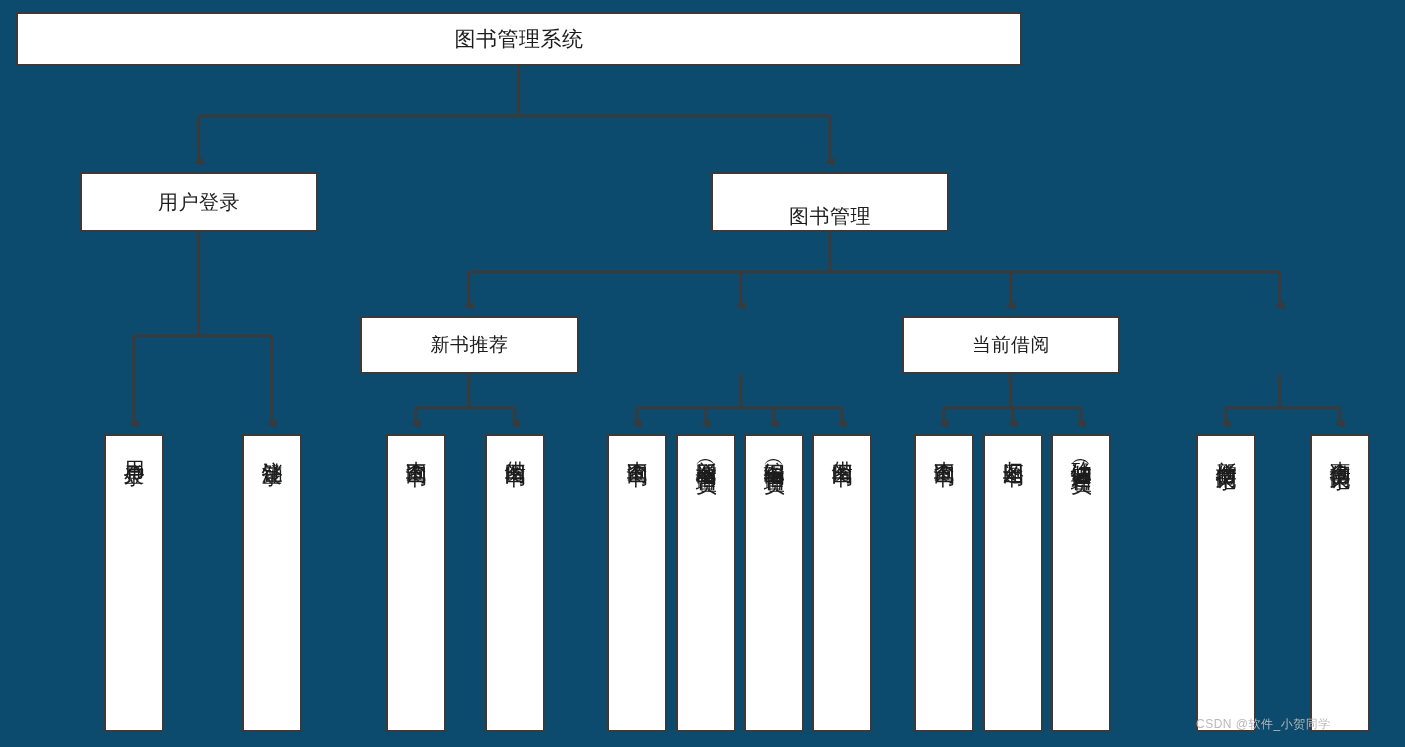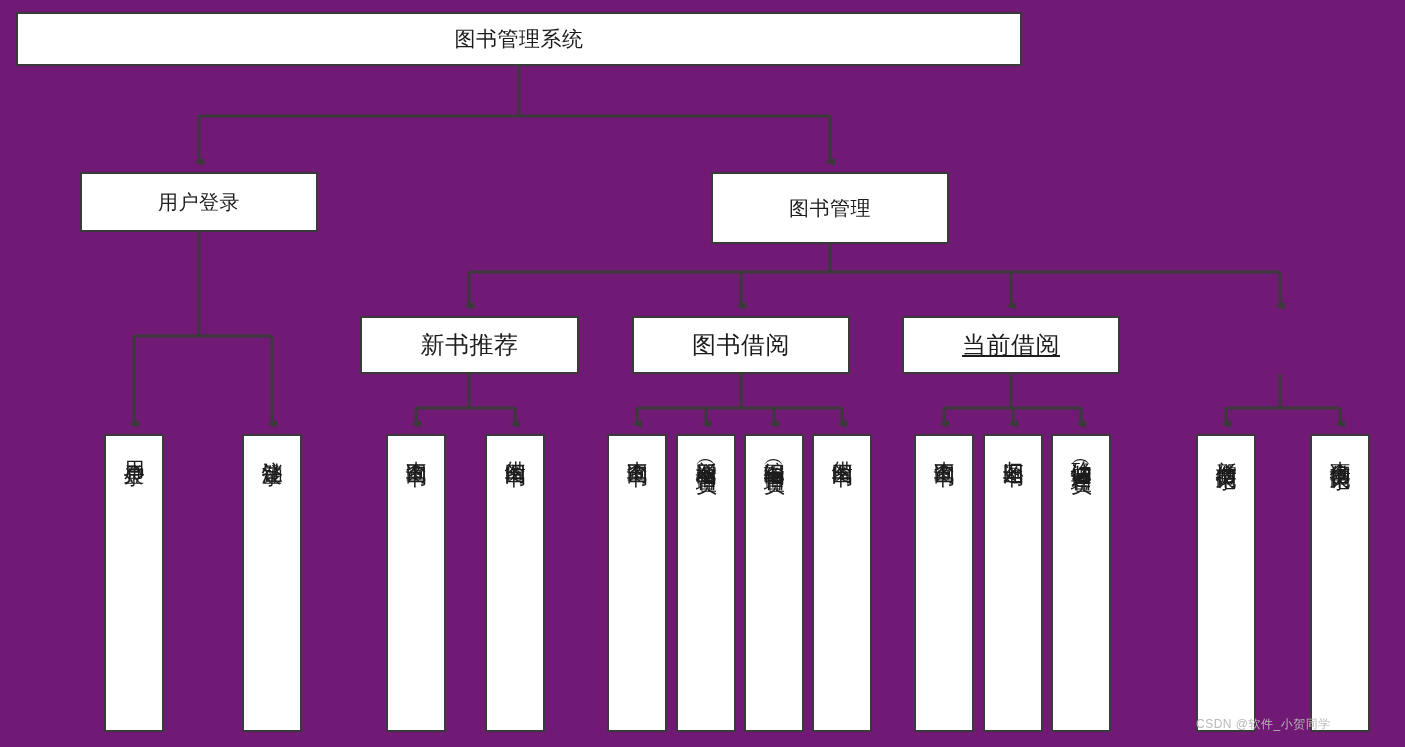--- a/index.html
+++ b/index.html
@@ -8,21 +8,21 @@
     padding: 0;
     background: #ffffff;
   }
   body {
     font-family: "Liberation Sans", "DejaVu Sans", sans-serif;
   }
   #canvas {
     position: relative;
     width: 1405px;
     height: 747px;
-    background: #701a75;
+    background: #0c4a6e;
     overflow: hidden;
   }
   #edges {
     position: absolute;
     left: 0;
     top: 0;
     width: 1405px;
     height: 747px;
     pointer-events: none;
   }
@@ -37,21 +37,21 @@
     color: #1c1c1c;
   }
   .node .label {
     display: block;
     text-align: center;
     letter-spacing: 0.5px;
     white-space: nowrap;
   }
   .node.root .label { font-size: 21px; }
   .node.l1 .label { font-size: 20px; }
-  .node.l2 .label { font-size: 24px; }
+  .node.l2 .label { font-size: 19px; }
 
   .node.leaf {
     align-items: flex-start;
     justify-content: center;
     padding-top: 8px;
   }
   .node.leaf .label {
     writing-mode: vertical-rl;
     text-orientation: upright;
     font-size: 21px;
@@ -123,31 +123,28 @@
     </g>
   </svg>
 
   <div class="node root" style="left:16px; top:12px; width:1006px; height:54px;">
     <span class="label">图书管理系统</span>
   </div>
 
   <div class="node l1" style="left:80px; top:172px; width:238px; height:60px;">
     <span class="label">用户登录</span>
   </div>
-  <div class="node l1" style="left:711px; top:172px; width:238px; height:72px;">
+  <div class="node l1" style="left:711px; top:172px; width:238px; height:60px;align-items:flex-end;">
     <span class="label">图书管理</span>
   </div>
 
   <div class="node l2" style="left:360px; top:316px; width:219px; height:58px;">
     <span class="label">新书推荐</span>
   </div>
-  <div class="node l2" style="left:632px; top:316px; width:218px; height:58px;">
-    <span class="label">图书借阅</span>
-  </div>
-  <div class="node l2" style="left:902px; top:316px; width:218px; height:58px;text-decoration:underline;">
+  <div class="node l2" style="left:902px; top:316px; width:218px; height:58px;">
     <span class="label">当前借阅</span>
   </div>
 
   <div class="node leaf" style="left:104px; top:434px; width:60px; height:298px;">
     <span class="label">用户登录</span>
   </div>
   <div class="node leaf" style="left:242px; top:434px; width:60px; height:298px;">
     <span class="label">注销登录</span>
   </div>
 

